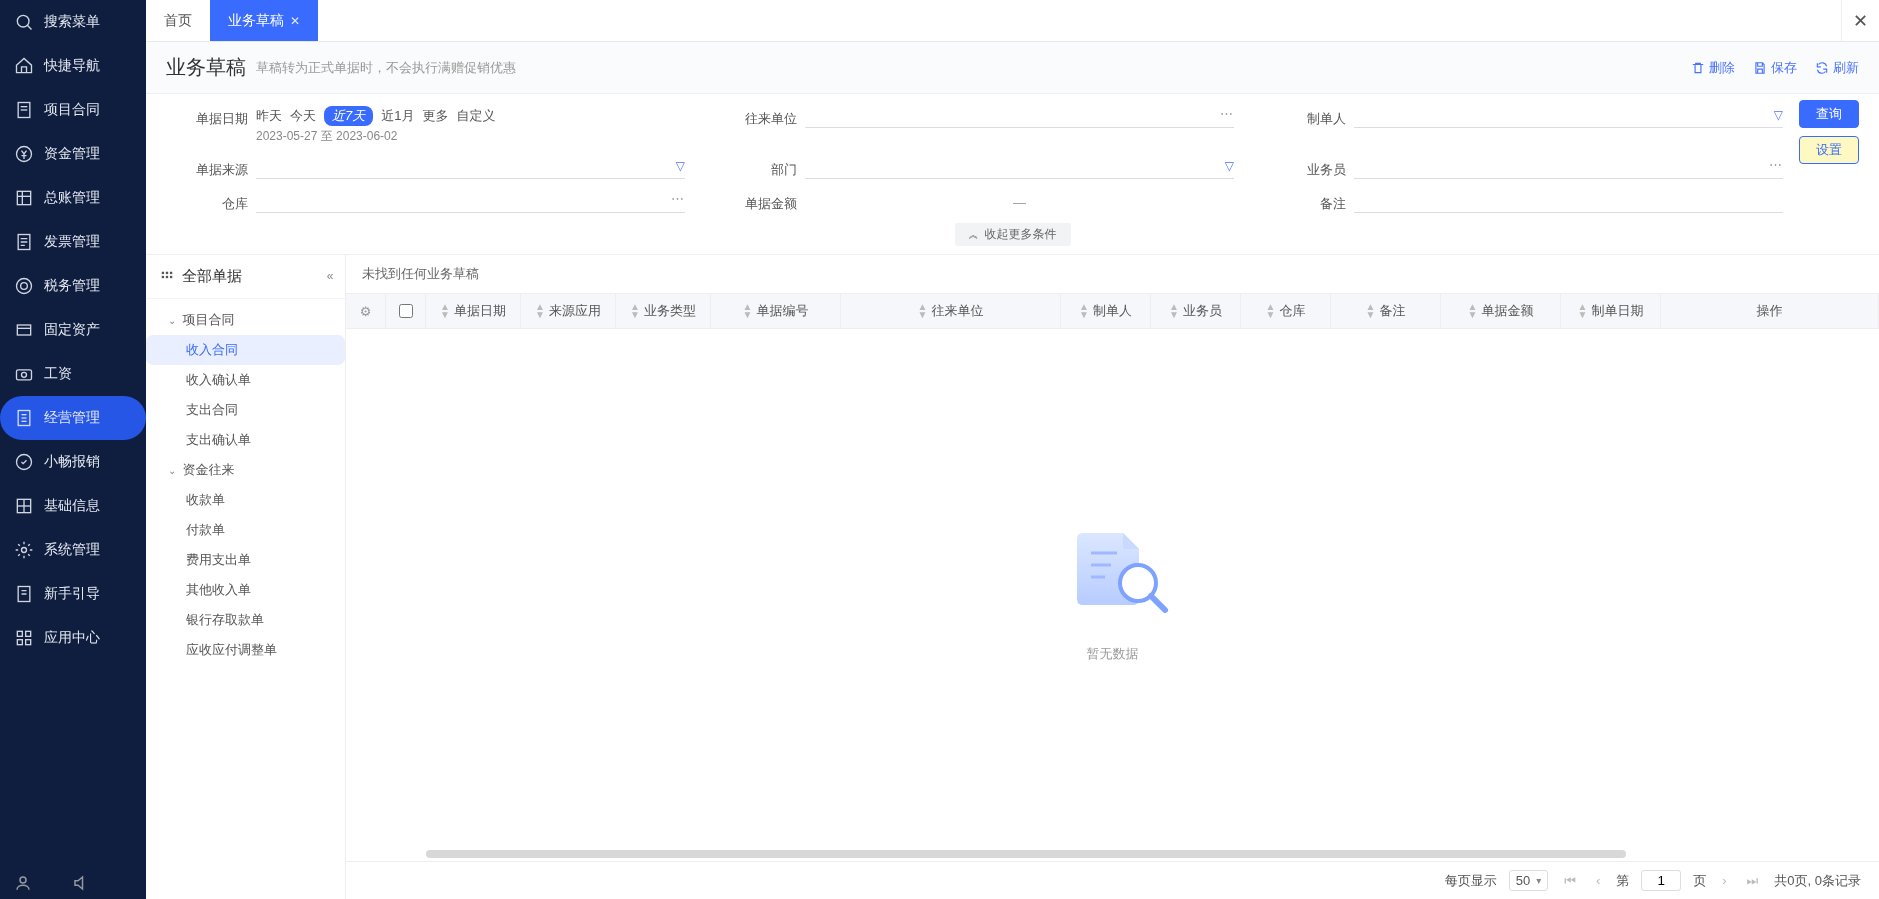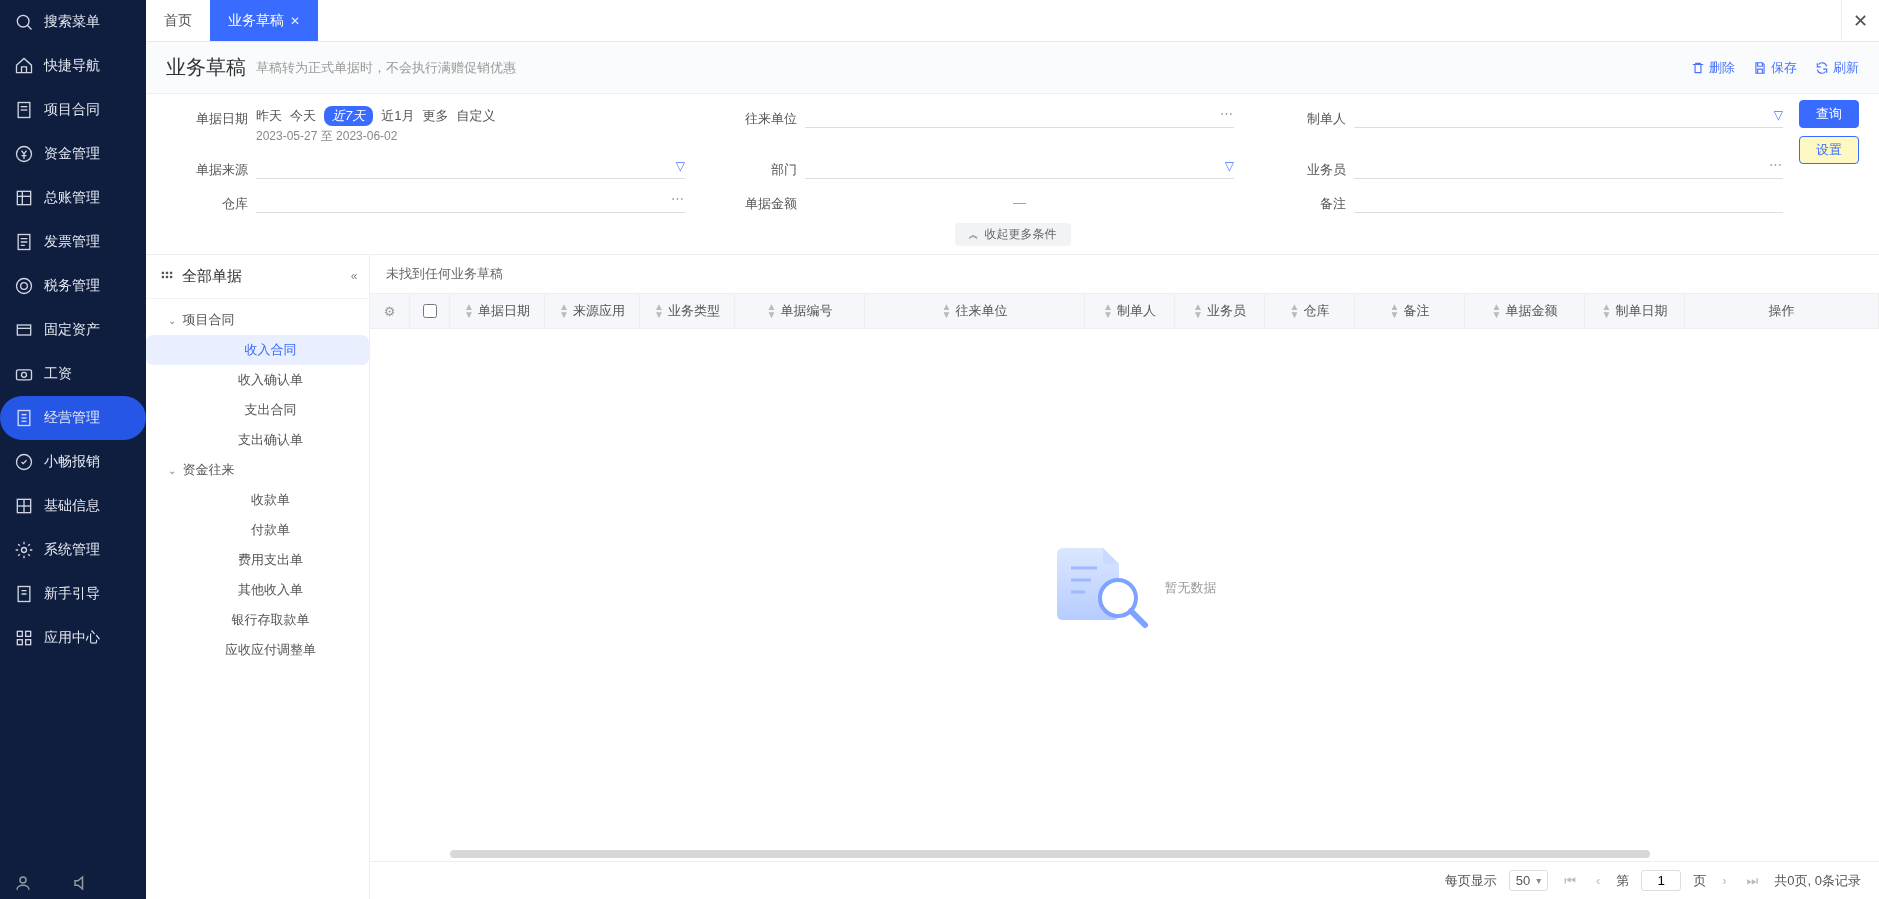--- a/index.html
+++ b/index.html
@@ -50,39 +50,39 @@
   .amount-dash { text-align:center; color:#999; display:block; padding-top:4px; }
   .collapse-bar { text-align:center; padding:4px 0 8px; }
   .collapse-pill { display:inline-flex; align-items:center; gap:6px; background:#f2f3f5; color:#666; padding:3px 14px; border-radius:3px; font-size:12px; cursor:pointer; }
   .side-actions { display:flex; flex-direction:column; gap:8px; margin-left:16px; }
   .btn { border-radius:4px; padding:4px 16px; font-size:13px; cursor:pointer; text-align:center; }
   .btn-primary { background:#3a6bff; color:#fff; border:1px solid #3a6bff; }
   .btn-outline { background:#fef9c3; color:#3a6bff; border:1px solid #3a6bff; }
 
   
   .body { flex:1; display:flex; min-height:0; border-top:1px solid #eee; }
-  .treepane { width:224px; border-right:1px solid #eee; display:flex; flex-direction:column; position:relative;text-align:center; }
+  .treepane { width:200px; border-right:1px solid #eee; display:flex; flex-direction:column; position:relative; }
   .tree-head { display:flex; align-items:center; gap:8px; padding:12px 14px; font-size:15px; font-weight:500; border-bottom:1px solid #f3f3f3; }
   .tree-head .grid-ico { width:14px; height:14px; }
   .tree-collapse { position:absolute; right:6px; top:12px; width:18px; height:18px; display:flex;align-items:center;justify-content:center; color:#888; cursor:pointer; font-size:12px; }
   .tree { padding:6px 0; font-size:13px; overflow:auto; }
   .tree-group { padding:6px 14px 6px 22px; color:#555; cursor:pointer; display:flex; align-items:center; gap:4px; }
   .tree-item { padding:6px 14px 6px 40px; color:#555; cursor:pointer; }
   .tree-item.active { background:#e9efff; color:#3a6bff;border-radius:7px; }
   .chev { display:inline-block; transform:rotate(0); font-size:10px; color:#888; margin-right:2px; }
 
   
   .tablepane { flex:1; display:flex; flex-direction:column; min-width:0; }
   .notice { padding:10px 16px; color:#666; font-size:13px; }
   .grid-head { display:flex; background:#f5f7fa; border-top:1px solid #eee; border-bottom:1px solid #eee; height:36px; align-items:center; font-size:13px; color:#555; }
   .gh { border-right:1px solid #eee; height:100%; display:flex; align-items:center; justify-content:center; gap:4px; padding:0 6px; white-space:nowrap; }
   .gh .sort { color:#bbb; font-size:10px; line-height:8px; display:flex; flex-direction:column; }
   .gh .gear { color:#999; }
   .gh input[type=checkbox]{ width:14px; height:14px; }
-  .empty { flex:1; display:flex; flex-direction:row; align-items:center; justify-content:center; color:#999; gap:12px; }
+  .empty { flex:1; display:flex; flex-direction:column; align-items:center; justify-content:center; color:#999; gap:12px; }
   .empty svg { width:120px; height:120px; }
   .hscroll { height:14px; background:#fff; position:relative; }
   .hscroll .thumb { position:absolute; left:80px; top:3px; height:8px; width:1200px; background:#d8d8d8; border-radius:4px; }
   .pager { display:flex; align-items:center; justify-content:flex-end; gap:12px; padding:8px 18px; border-top:1px solid #eee; color:#555; font-size:13px; }
   .pager .sel { border:1px solid #ddd; padding:2px 6px; border-radius:3px; display:inline-flex; align-items:center; gap:6px; }
   .pager .pginput { width:40px; border:1px solid #ddd; text-align:center; padding:2px 0; border-radius:3px; }
   .pager .nav { color:#bbb; cursor:pointer; padding:0 4px; }
 </style>
 </head>
 <body>

